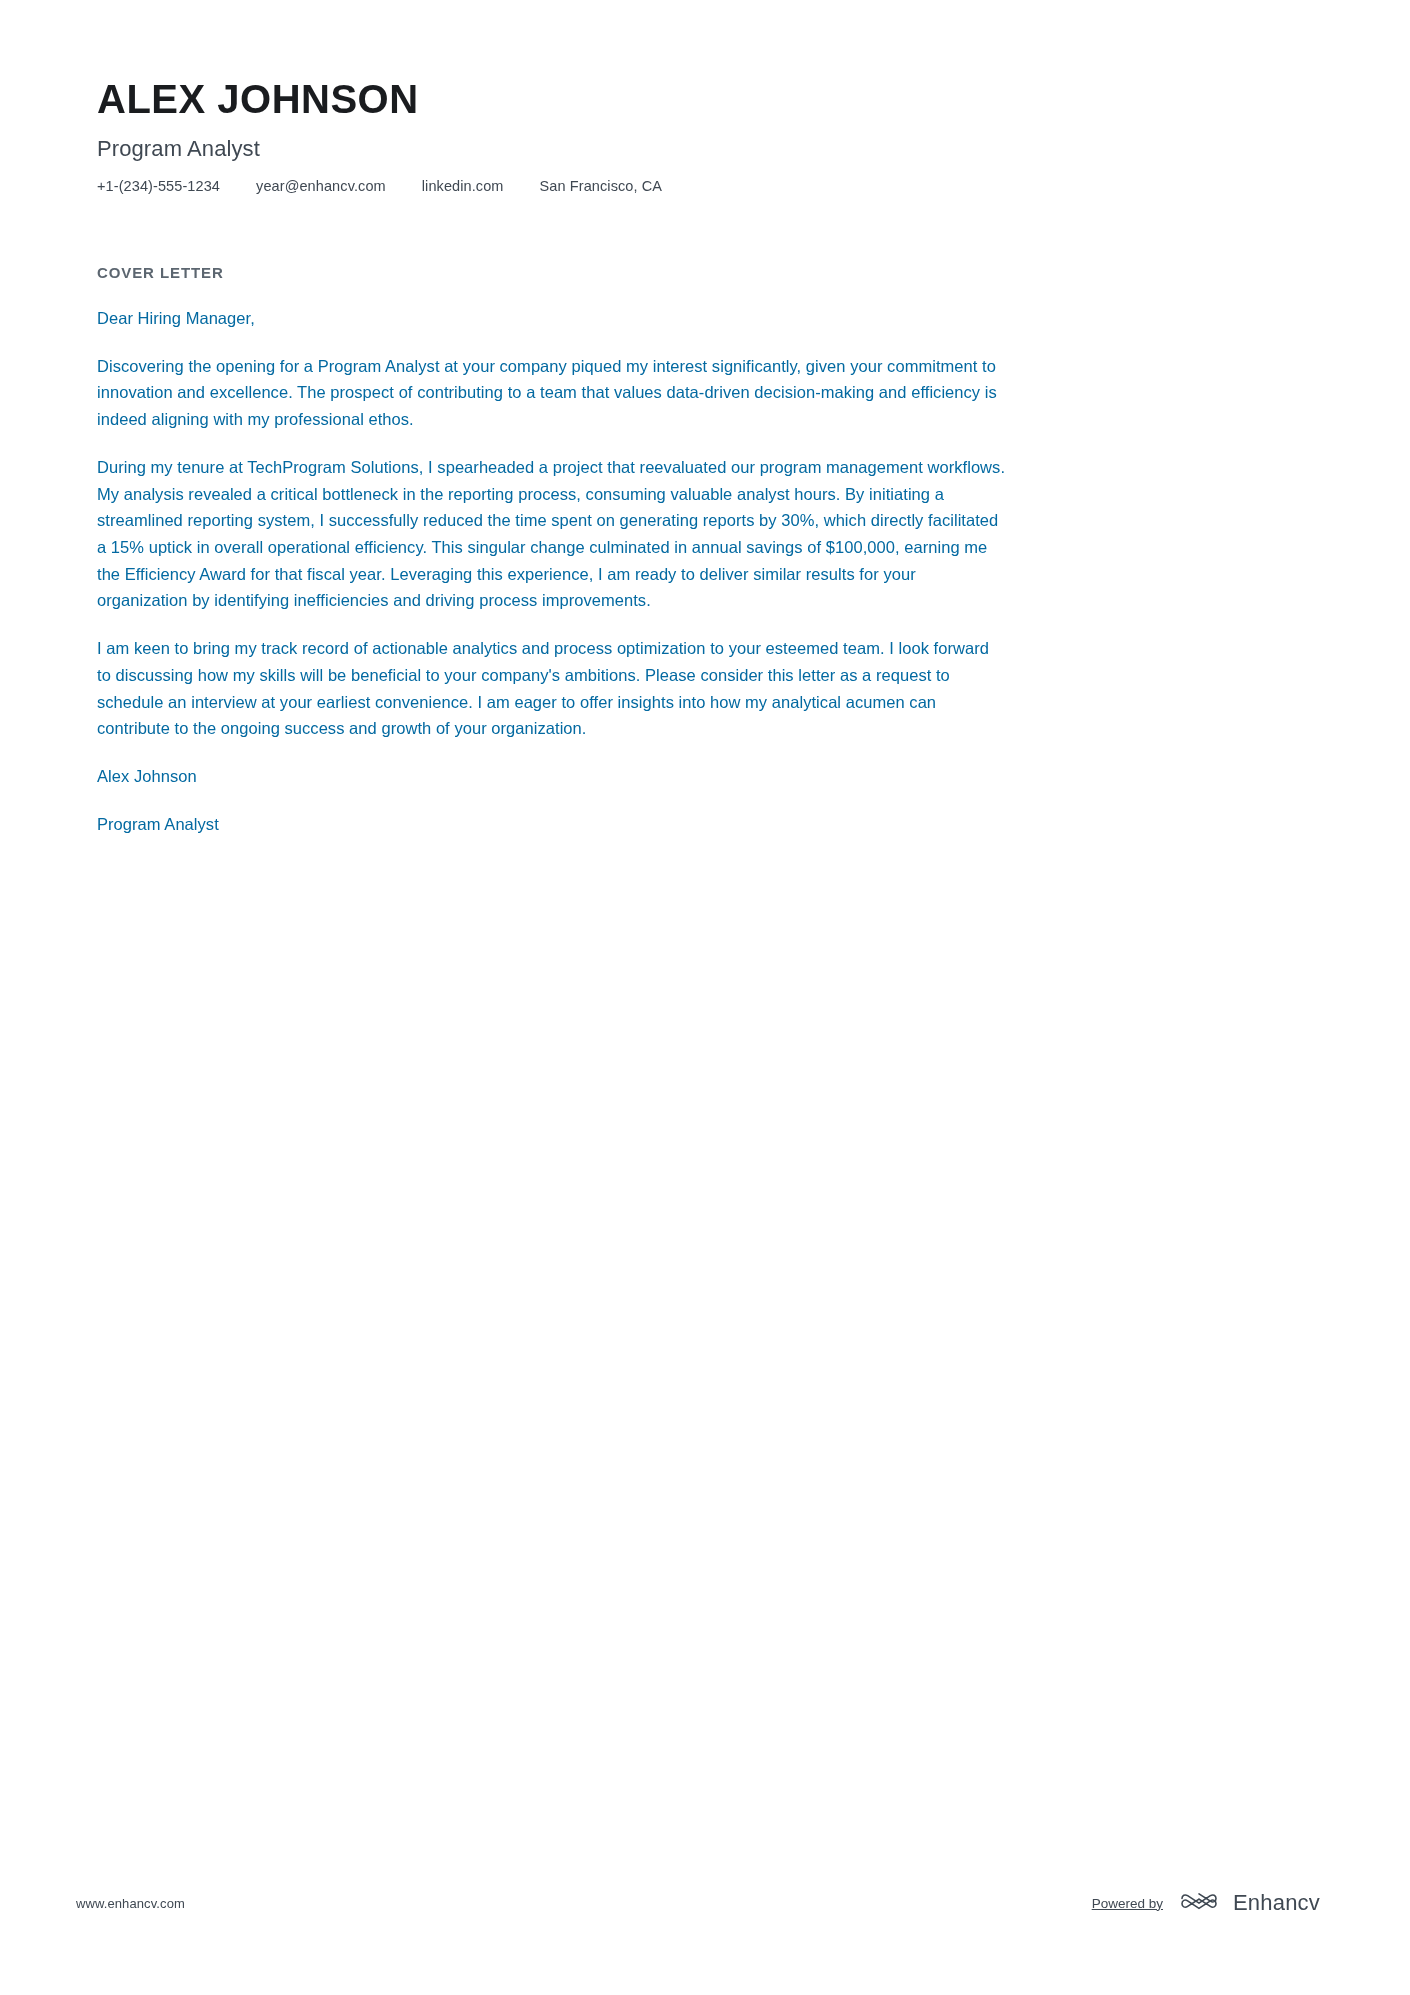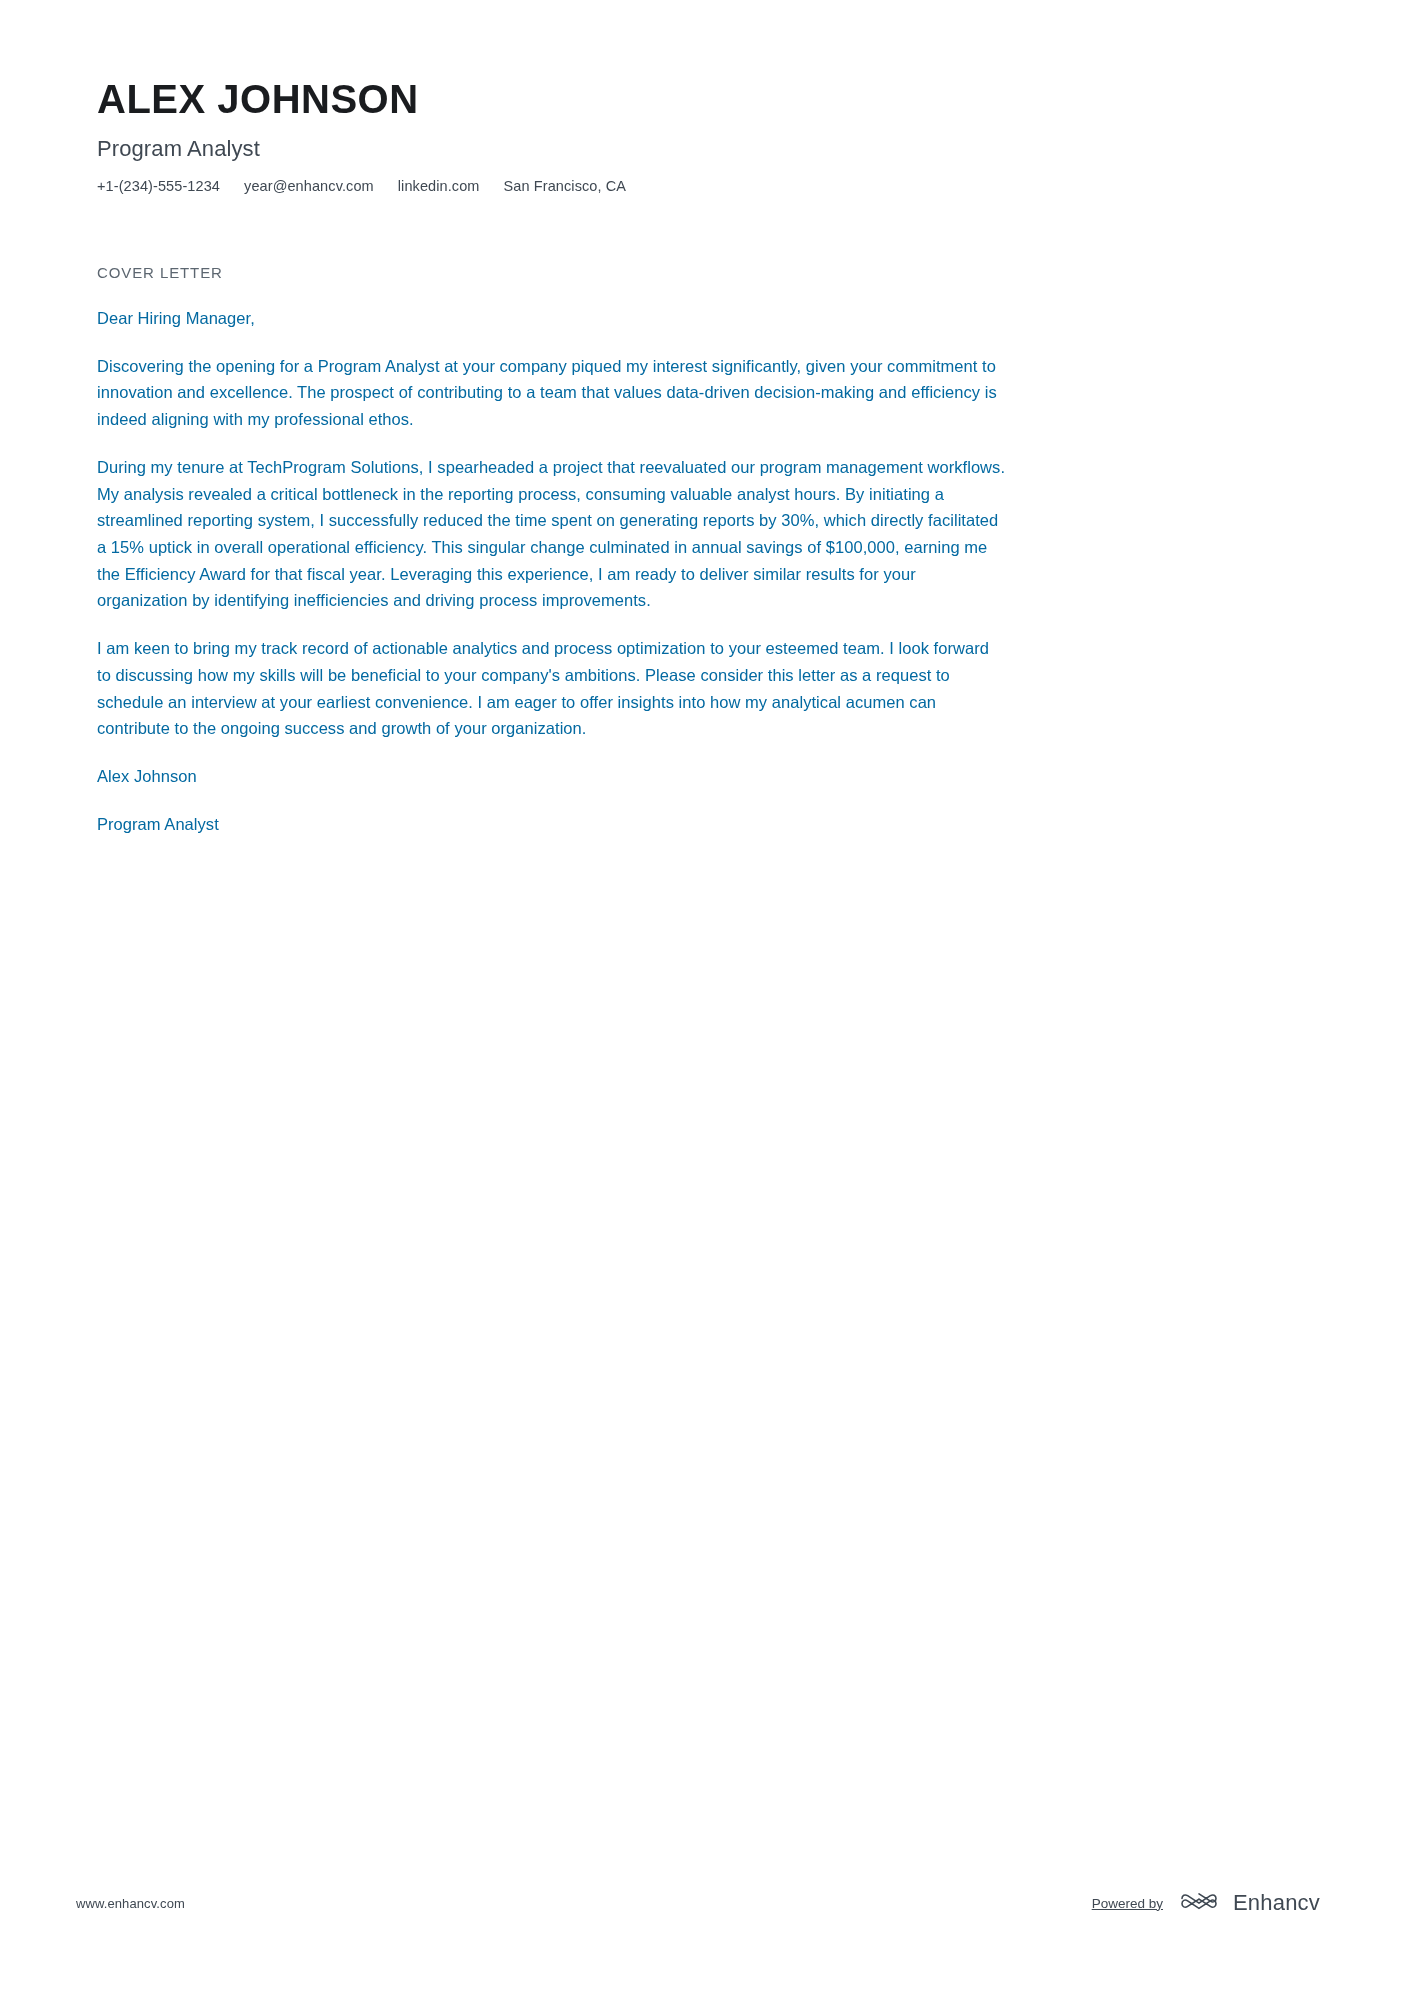--- a/index.html
+++ b/index.html
@@ -40,30 +40,30 @@
     font-weight: 400;
     color: #3f4852;
     margin-bottom: 16px;
     letter-spacing: 0.1px;
   }
   .contacts {
     font-size: 14.5px;
     color: #3f4852;
     display: flex;
     flex-wrap: wrap;
-    gap: 4px;
+    gap: 16px;
     letter-spacing: 0.1px;
   }
   .contacts .c-item { margin-right: 20px; white-space: nowrap; }
   .contacts .c-item:last-child { margin-right: 12px; }
 
   .section-title {
     margin-top: 70px;
     font-size: 15px;
-    font-weight: 400;
+    font-weight: 700;
     letter-spacing: 0.9px;
     color: #5c6670;
     text-transform: uppercase;
   }
   .letter {
     margin-top: 24px;
   }
   .letter p {
     font-size: 16.5px;
     line-height: 1.62;

